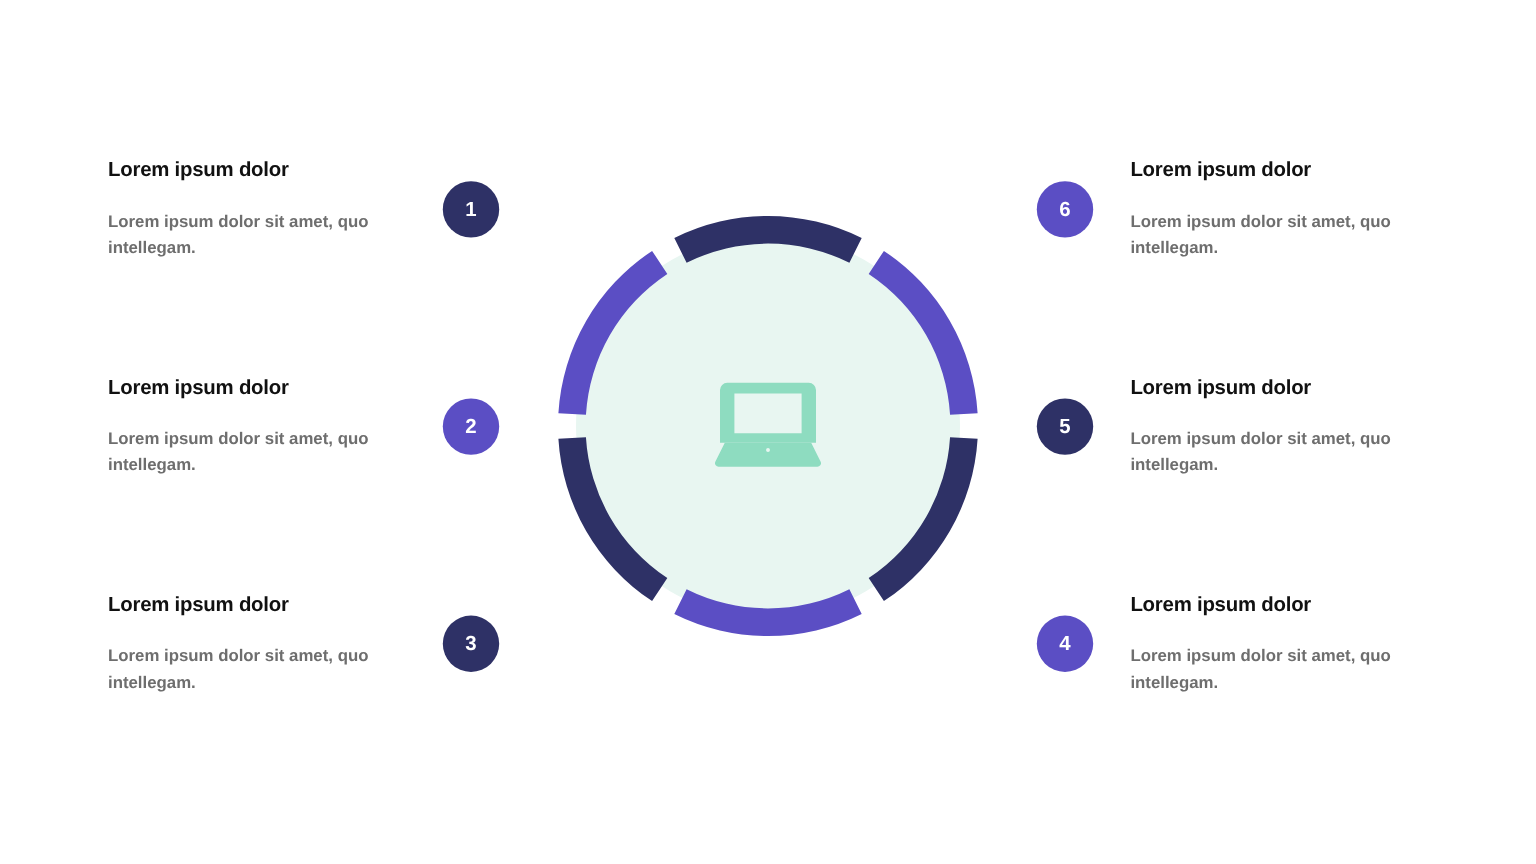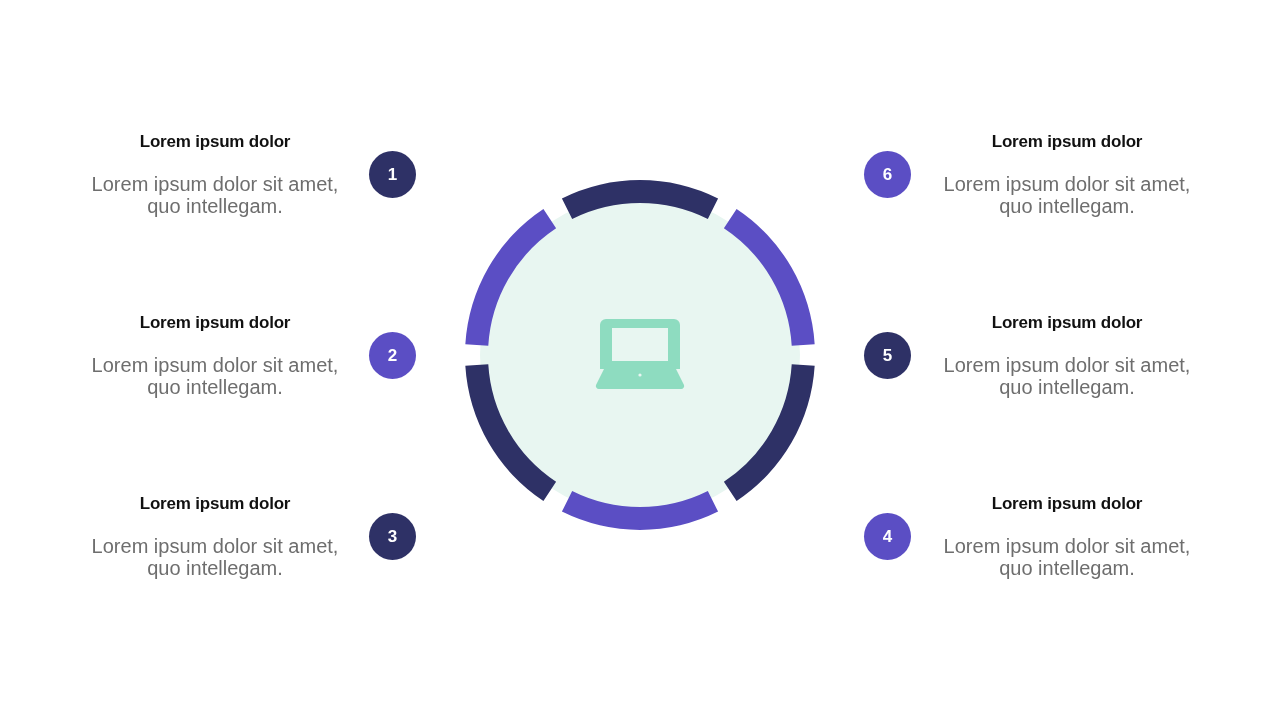--- a/index.html
+++ b/index.html
@@ -20,41 +20,40 @@
   .slide {
     position: absolute;
     inset: 0;
     background: #ffffff;
   }
 
   
   .item-text {
     position: absolute;
     width: 250px;
-    text-align: center;
   }
   .item-text.left  { left: 90px; }
   .item-text.right { left: 942px; }
 
   .item-text.row1 { top: 131px; }
   .item-text.row2 { top: 312px; }
   .item-text.row3 { top: 493px; }
 
   .item-title {
     font-size: 17px;
     font-weight: bold;
     color: #111111;
     letter-spacing: -0.2px;
     line-height: 22px;
     margin: 0 0 20px 0;
     white-space: nowrap;
   }
   .item-desc {
-    font-size: 20px;
-    font-weight: normal;
+    font-size: 14px;
+    font-weight: bold;
     color: #6e6e6e;
     line-height: 22px;
     margin: 0;
   }
 
   
   .badge {
     position: absolute;
     width: 47px;
     height: 47px;

